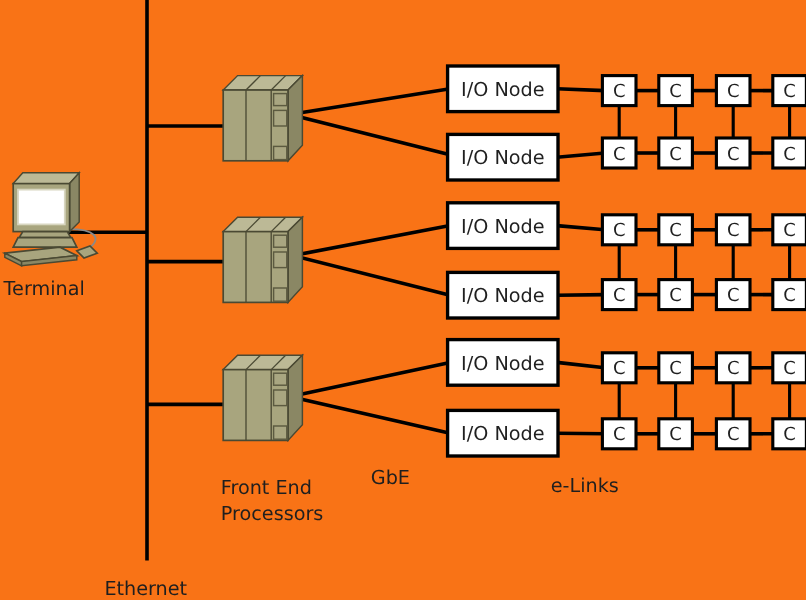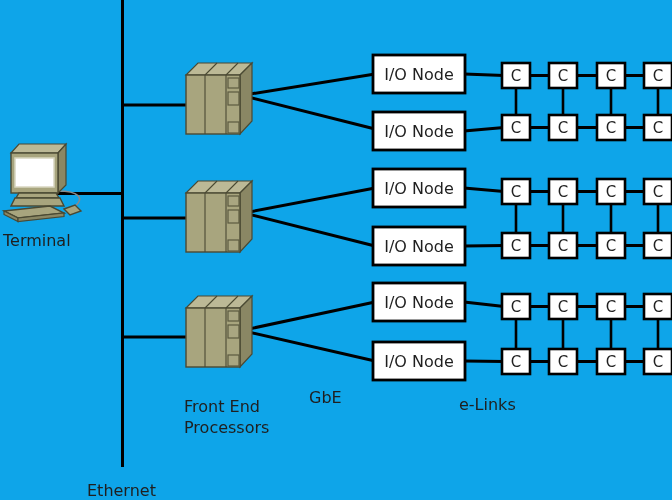--- a/index.html
+++ b/index.html
@@ -1,16 +1,16 @@
 <!DOCTYPE html>
 <html style="--line: #000000; --box_border: #000000; --box_fill: #ffffff; --text: #1f1f1f; --icon_front: #a8a57e; --icon_top: #bcb996; --icon_side: #8a8764; --icon_outline: #4a4933; --icon_detail: #a9a681; --icon_detail_stroke: #5c5a40; --screen: #ffffff;"><head>
 <meta charset="utf-8">
 <style>
   html,body{margin:0;padding:0;background:#ffffff;}
-  #canvas{position:relative;width:672px;height:500px;background:#0ea5e9;overflow:hidden;
+  #canvas{position:relative;width:672px;height:500px;background:#f97316;overflow:hidden;
           font-family:"DejaVu Sans", sans-serif;}
   svg{display:block;}
   .ln{stroke:var(--line);stroke-width:3;fill:none;}
   .vln{stroke:var(--line);stroke-width:2.6;fill:none;}
   .box{fill:var(--box_fill);stroke:var(--box_border);stroke-width:2.8;}
   .cbox{fill:var(--box_fill);stroke:var(--box_border);stroke-width:2.6;}
   .lbl{font-size:16px;fill:var(--text);}
   .boxlbl{font-size:16px;fill:var(--text);text-anchor:middle;}
   .clbl{font-size:15px;fill:var(--text);text-anchor:middle;}
   .icon-front{fill:var(--icon_front);stroke:var(--icon_outline);stroke-width:1.4;}

